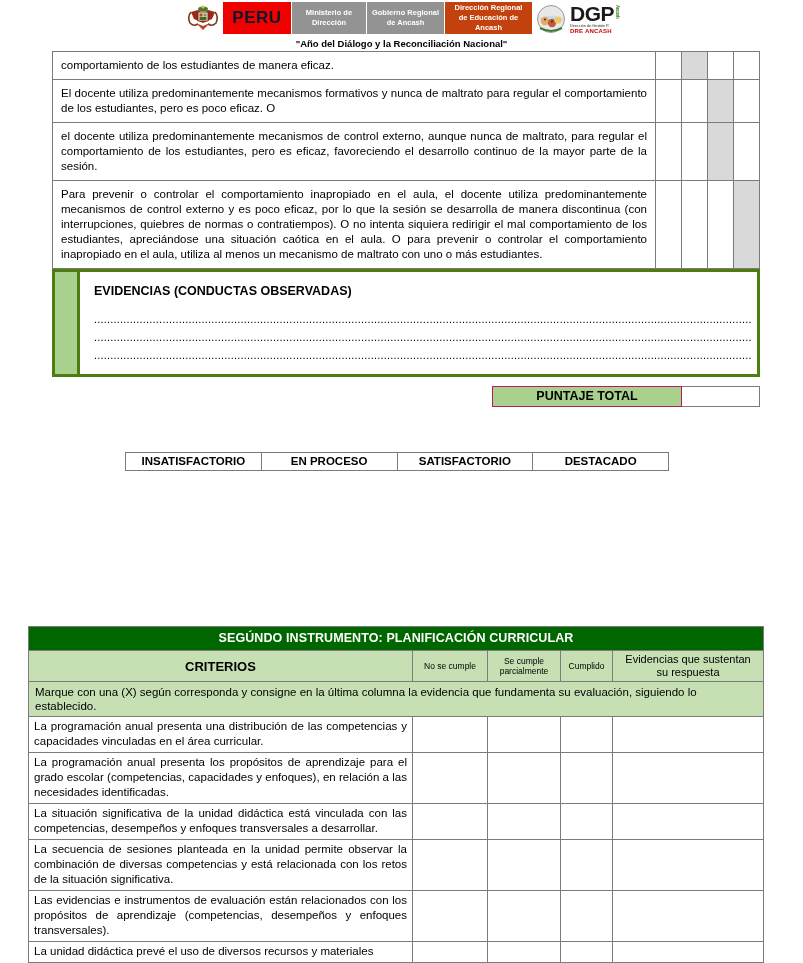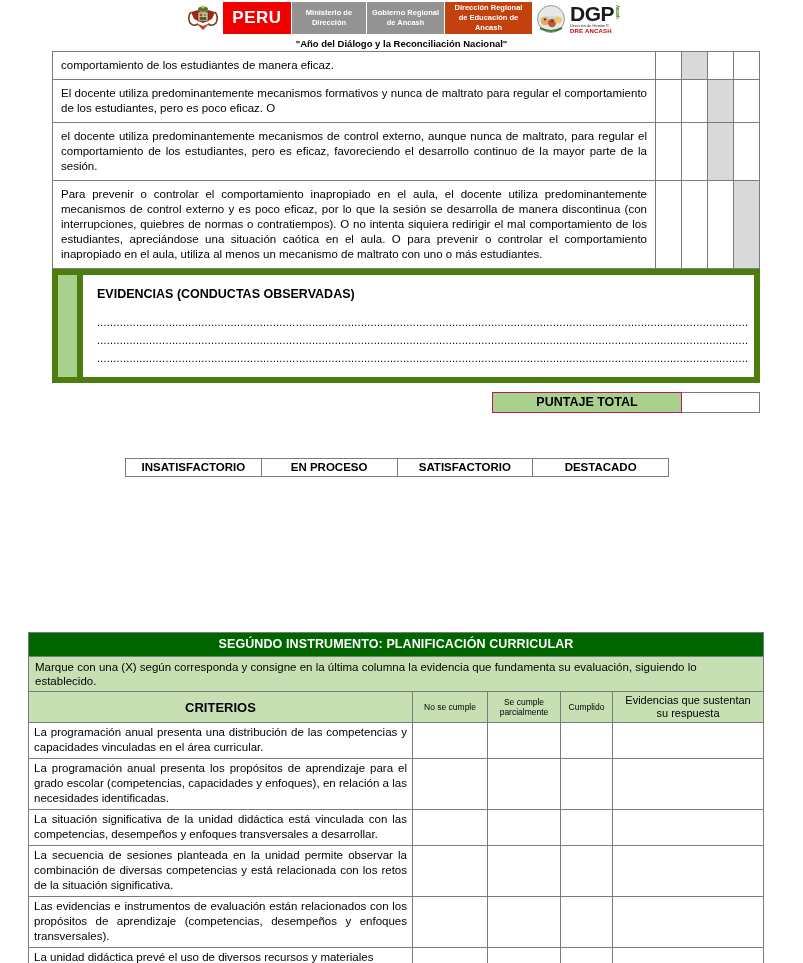--- a/index.html
+++ b/index.html
@@ -29,21 +29,21 @@
     height: 34px;
   }
   .crest {
     width: 40px; height: 34px;
     display: flex; align-items: center; justify-content: center;
     position: relative;
   }
   .crest svg { display: block; }
   .peru-box {
     background: #f10000;
-    color: #ffffff;
+    color: #0f172a;
     width: 68px;
     height: 32px;
     display: flex; align-items: center; justify-content: center;
     font-size: 17px;
     font-weight: bold;
     letter-spacing: 0.5px;
     font-family: "Liberation Sans", sans-serif;
   }
   .gray-box {
     background: #939393;
@@ -117,21 +117,21 @@
     hyphens: none;
   }
   td.mark { width: 26px; }
   td.mark.shaded { background: #d9d9d9; }
   table.evid {
     border-collapse: collapse;
     table-layout: fixed;
     margin-left: 52px;
     width: 708px;
   }
-  table.evid td { border: 6px solid #4d7c0f; }
+  table.evid td { border: 3px solid #4d7c0f; }
   td.evid-bar { width: 25px; background: #a9d18e; border-right: 1px solid #7b7b7b; }
   td.evid-body {
     padding: 12px 6px 10px 14px;
     vertical-align: top;
     height: 100px;
   }
   .evid-title {
     font-weight: bold;
     font-size: 12.5px;
     margin-bottom: 12px;
@@ -379,35 +379,35 @@
       <col style="width:75px">
       <col style="width:73px">
       <col style="width:52px">
       <col style="width:151px">
     </colgroup>
     <tbody>
       <tr>
         <td class="instr-title" colspan="5">SEGÚNDO INSTRUMENTO: PLANIFICACIÓN CURRICULAR</td>
       </tr>
       <tr>
-        <td class="instr-note" colspan="5">Marque con una (X) según corresponda y consigne en la última columna la evidencia que fundamenta su evaluación, siguiendo lo establecido.</td>
-      </tr>
-      <tr>
         <td class="crit-head">CRITERIOS</td>
         <td class="col-head">No se cumple</td>
         <td class="col-head">
           <span>Se cumple</span><br>
           <span>parcialmente</span>
         </td>
         <td class="col-head">Cumplido</td>
         <td class="col-head big">
           <span>Evidencias que sustentan</span><br>
           <span>su respuesta</span>
         </td>
       </tr>
+      <tr>
+        <td class="instr-note" colspan="5">Marque con una (X) según corresponda y consigne en la última columna la evidencia que fundamenta su evaluación, siguiendo lo establecido.</td>
+      </tr>
 
       <tr>
         <td class="crit-text">La programación anual presenta una distribución de las competencias y capacidades vinculadas en el área curricular.</td>
         <td class="cell"></td>
         <td class="cell"></td>
         <td class="cell"></td>
         <td class="cell"></td>
       </tr>
       <tr>
         <td class="crit-text">La programación anual presenta los propósitos de aprendizaje para el grado escolar (competencias, capacidades y enfoques), en relación a las necesidades identificadas.</td>

